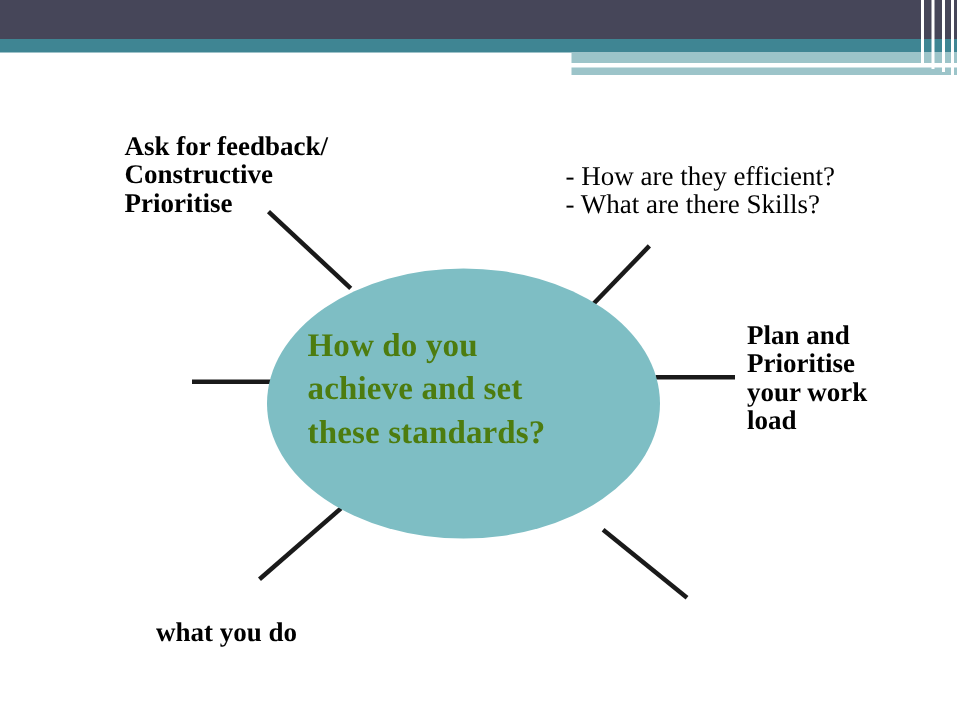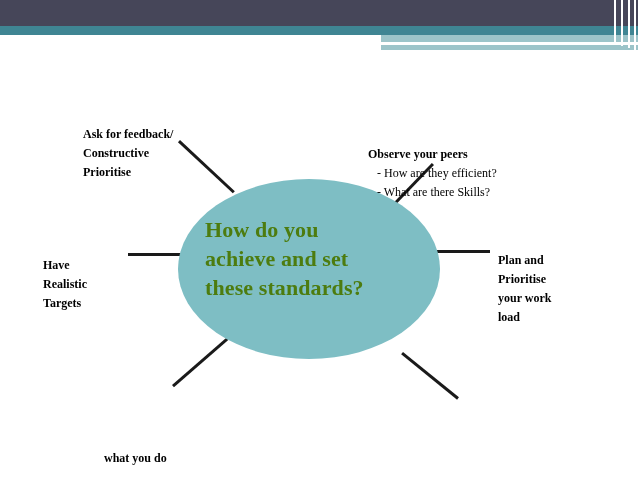--- a/index.html
+++ b/index.html
@@ -89,24 +89,23 @@
   .conn-h {
     position: absolute;
     height: 3px;
     background: #1a1a1a;
   }
 
   
   .lbl {
     position: absolute;
     color: #000000;
-    font-size: 12px;
+    font-size: 18px;
     font-weight: bold;
     line-height: 19px;
-    margin-top: 37px;
   }
   .lbl .sub {
     font-weight: normal;
     display: block;
     white-space: nowrap;
   }
   .lbl .sub-wrap {
     display: block;
     padding-left: 9px;
   }
@@ -146,32 +145,26 @@
     <span>these standards?</span>
   </div>
 
   <div class="lbl" style="left:83px; top:88px; width:170px;">
     <span>Ask for feedback/</span><br>
     <span>Constructive</span><br>
     <span>Prioritise</span>
   </div>
 
   <div class="lbl" style="left:368px; top:108px; width:210px;">
-    <span>Observe your peers</span>
     <span class="sub-wrap">
       <span class="sub">- How are they efficient?</span>
       <span class="sub">- What are there Skills?</span>
     </span>
   </div>
 
-  <div class="lbl" style="left:43px; top:219px; width:90px;">
-    <span>Have</span><br>
-    <span>Realistic</span><br>
-    <span>Targets</span>
-  </div>
 
   <div class="lbl" style="left:498px; top:214px; width:120px;">
     <span>Plan and</span><br>
     <span>Prioritise</span><br>
     <span>your work</span><br>
     <span>load</span>
   </div>
 
   <div class="lbl" style="left:104px; top:393px; width:160px;">
     <br>

